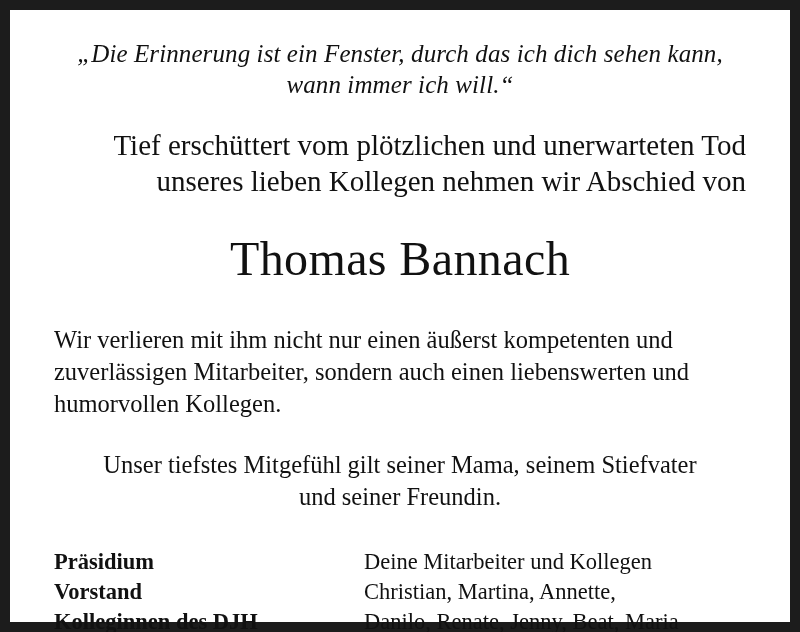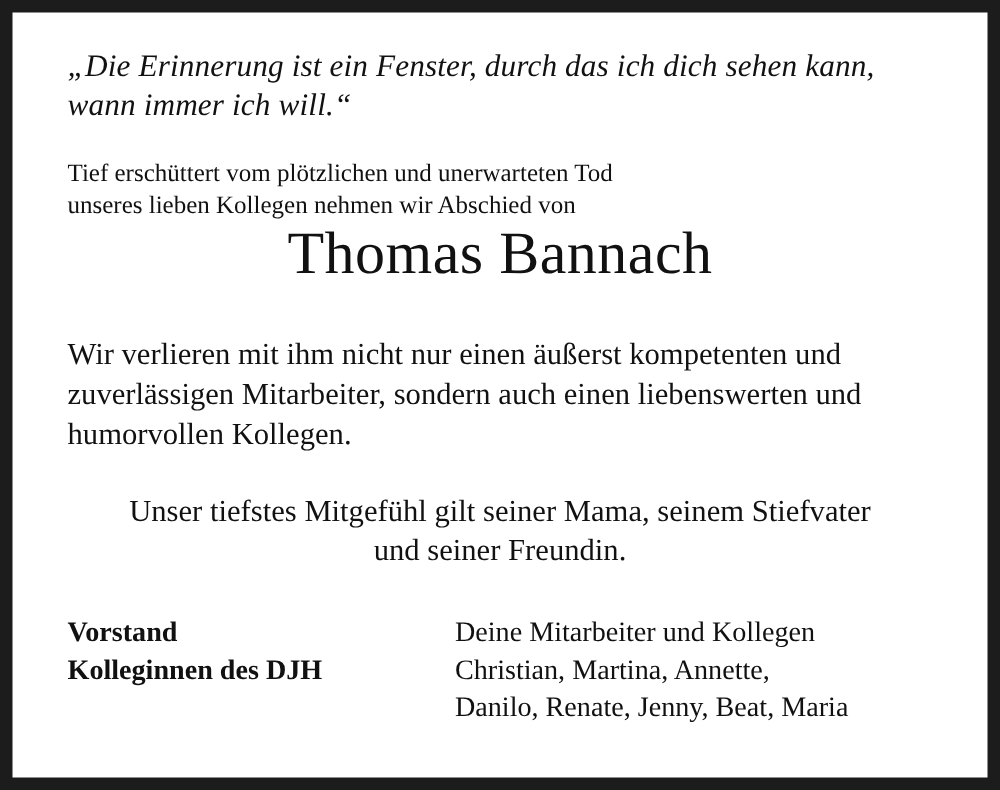--- a/index.html
+++ b/index.html
@@ -28,33 +28,35 @@
     width: 100%;
     height: 100%;
     box-sizing: border-box;
     display: flex;
     flex-direction: column;
   }
   .quote {
     font-style: italic;
     font-size: 25px;
     line-height: 1.25;
+    text-align: center;
     margin-top: 12px;
     letter-spacing: 0.1px;
   }
   .intro {
-    font-size: 20px;
+    font-size: 29px;
     line-height: 1.27;
-    text-align: left;
+    text-align: right;
     margin-top: 26px;
   }
   .name {
     font-size: 48px;
     line-height: 1.1;
     text-align: center;
+    margin-top: 33px;
     letter-spacing: 0.4px;
   }
   .body-text {
     font-size: 24.5px;
     line-height: 1.3;
     text-align: left;
     margin-top: 38px;
   }
   .condolence {
     font-size: 24.5px;
@@ -115,20 +117,21 @@
       <span class="line">humorvollen Kollegen.</span>
     </div>
 
     <div class="condolence">
       <span class="line">Unser tiefstes Mitgefühl gilt seiner Mama, seinem Stiefvater</span>
       <span class="line">und seiner Freundin.</span>
     </div>
 
     <div class="signers">
       <div class="signers-left">
+        <span class="line">Präsidium</span>
         <span class="line">Vorstand</span>
         <span class="line">Kolleginnen des DJH</span>
       </div>
       <div class="signers-right">
         <span class="line lead">Deine Mitarbeiter und Kollegen</span>
         <span class="line bold-line">Christian, Martina, Annette,</span>
         <span class="line bold-line">Danilo, Renate, Jenny, Beat, Maria</span>
       </div>
     </div>
 

